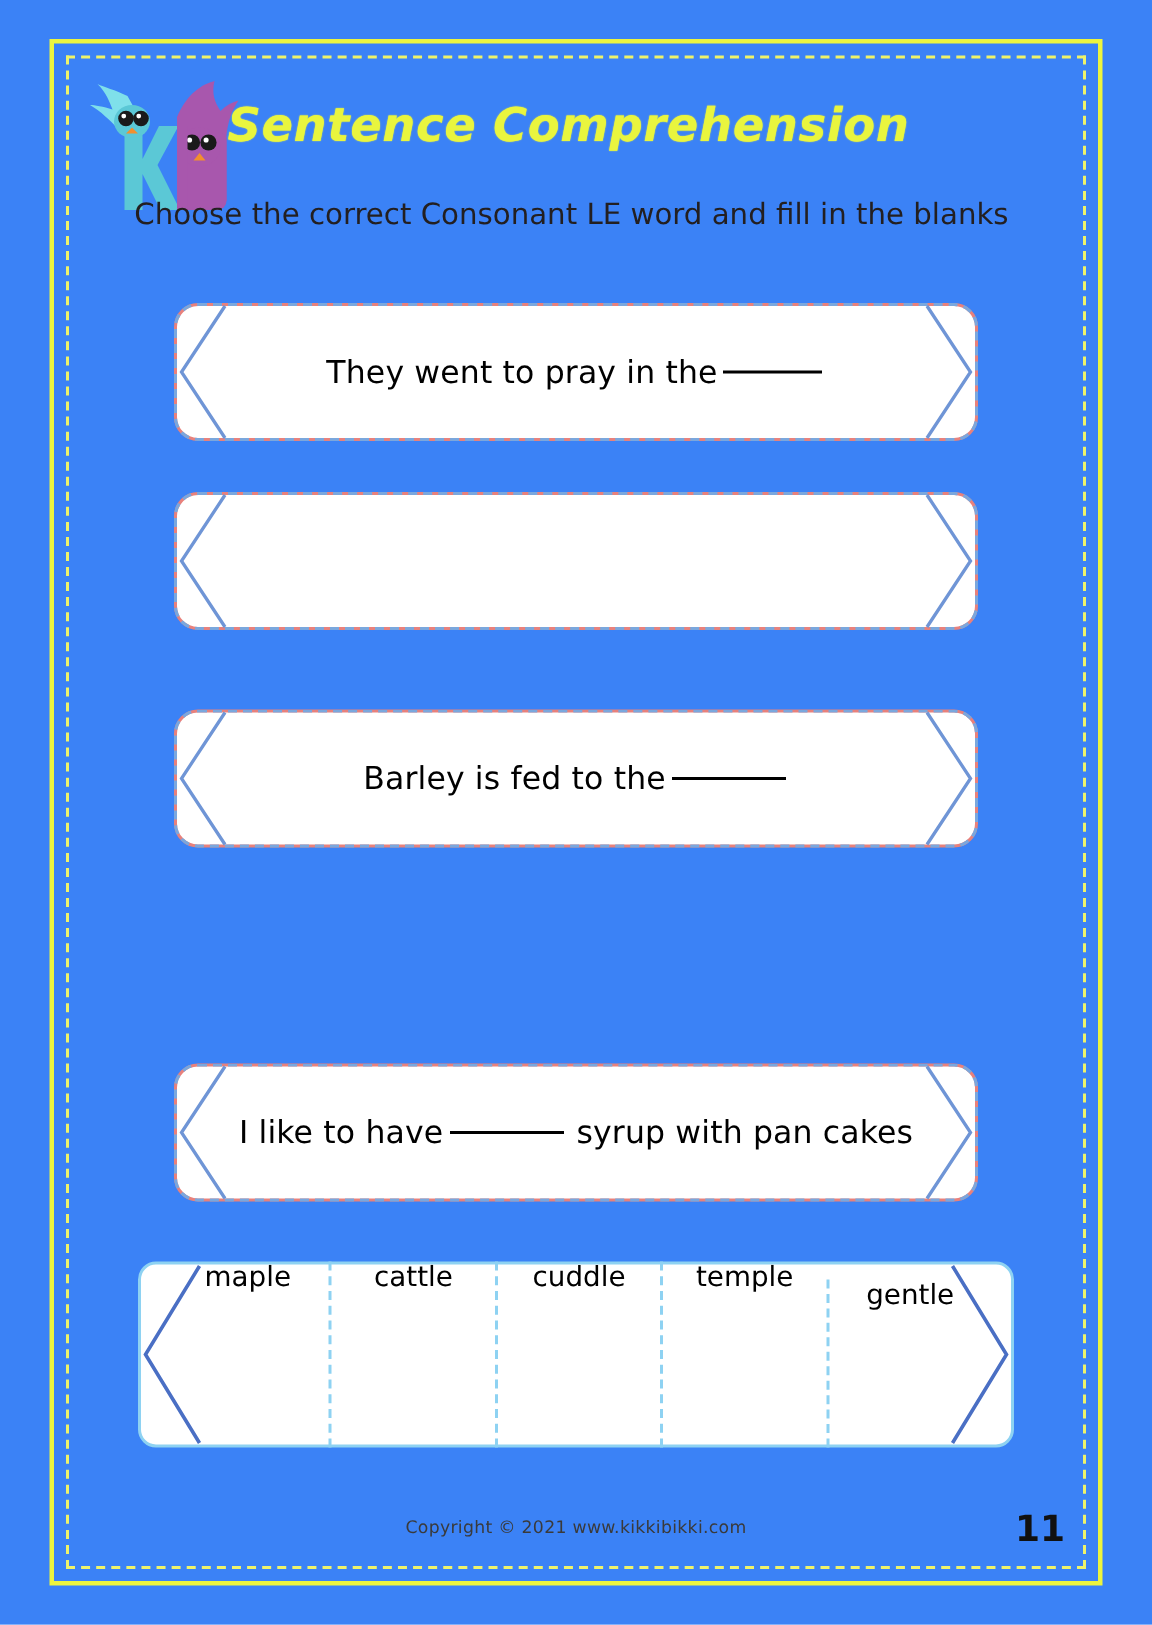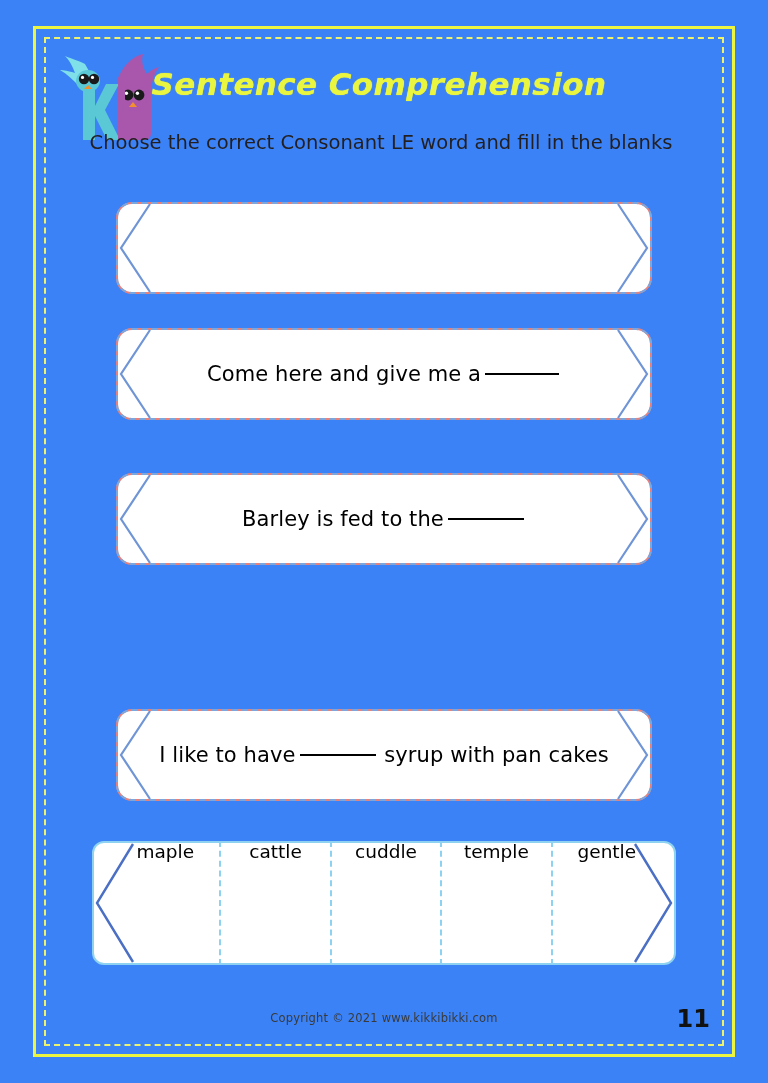--- a/index.html
+++ b/index.html
@@ -182,21 +182,21 @@
   }
   .wb-cell + .wb-cell::before {
     content: "";
     position: absolute;
     left: -1px;
     top: 0;
     bottom: 0;
     border-left: 2.4px dashed #8ed2f2;
   }
   .wb-cell.first { padding-left: 18px; }
-  .wb-cell.last  { padding-right: 14px; }
+  .wb-cell.last  { padding-right: 14px; margin-top: 12px; }
 
   
   #copyright {
     position: absolute;
     left: 0;
     right: 0;
     top: 1011px;
     text-align: center;
     font-family: "DejaVu Sans", sans-serif;
     font-size: 11.5px;
@@ -257,36 +257,36 @@
 
   <div class="sentence-box" style="top:202px">
     <div class="sb-frame"></div>
     <div class="sb-dash"></div>
     <svg class="sb-chev left" viewBox="0 0 34 92">
       <path d="M32 2 L3 46 L32 90" fill="none" stroke="#6f95d6" stroke-width="2.2"></path>
     </svg>
     <svg class="sb-chev right" viewBox="0 0 34 92">
       <path d="M2 2 L31 46 L2 90" fill="none" stroke="#6f95d6" stroke-width="2.2"></path>
     </svg>
+    <div class="sb-text">
+      <span>They went to pray in the</span>
+        <span class="blank w1"></span>
+        <span></span>
+    </div>
   </div>
 
   <div class="sentence-box" style="top:328px">
     <div class="sb-frame"></div>
     <div class="sb-dash"></div>
     <svg class="sb-chev left" viewBox="0 0 34 92">
       <path d="M32 2 L3 46 L32 90" fill="none" stroke="#6f95d6" stroke-width="2.2"></path>
     </svg>
     <svg class="sb-chev right" viewBox="0 0 34 92">
       <path d="M2 2 L31 46 L2 90" fill="none" stroke="#6f95d6" stroke-width="2.2"></path>
     </svg>
-    <div class="sb-text">
-      <span>Come here and give me a</span>
-        <span class="blank w2"></span>
-        <span></span>
-    </div>
   </div>
 
   <div class="sentence-box" style="top:473px">
     <div class="sb-frame"></div>
     <div class="sb-dash"></div>
     <svg class="sb-chev left" viewBox="0 0 34 92">
       <path d="M32 2 L3 46 L32 90" fill="none" stroke="#6f95d6" stroke-width="2.2"></path>
     </svg>
     <svg class="sb-chev right" viewBox="0 0 34 92">
       <path d="M2 2 L31 46 L2 90" fill="none" stroke="#6f95d6" stroke-width="2.2"></path>

